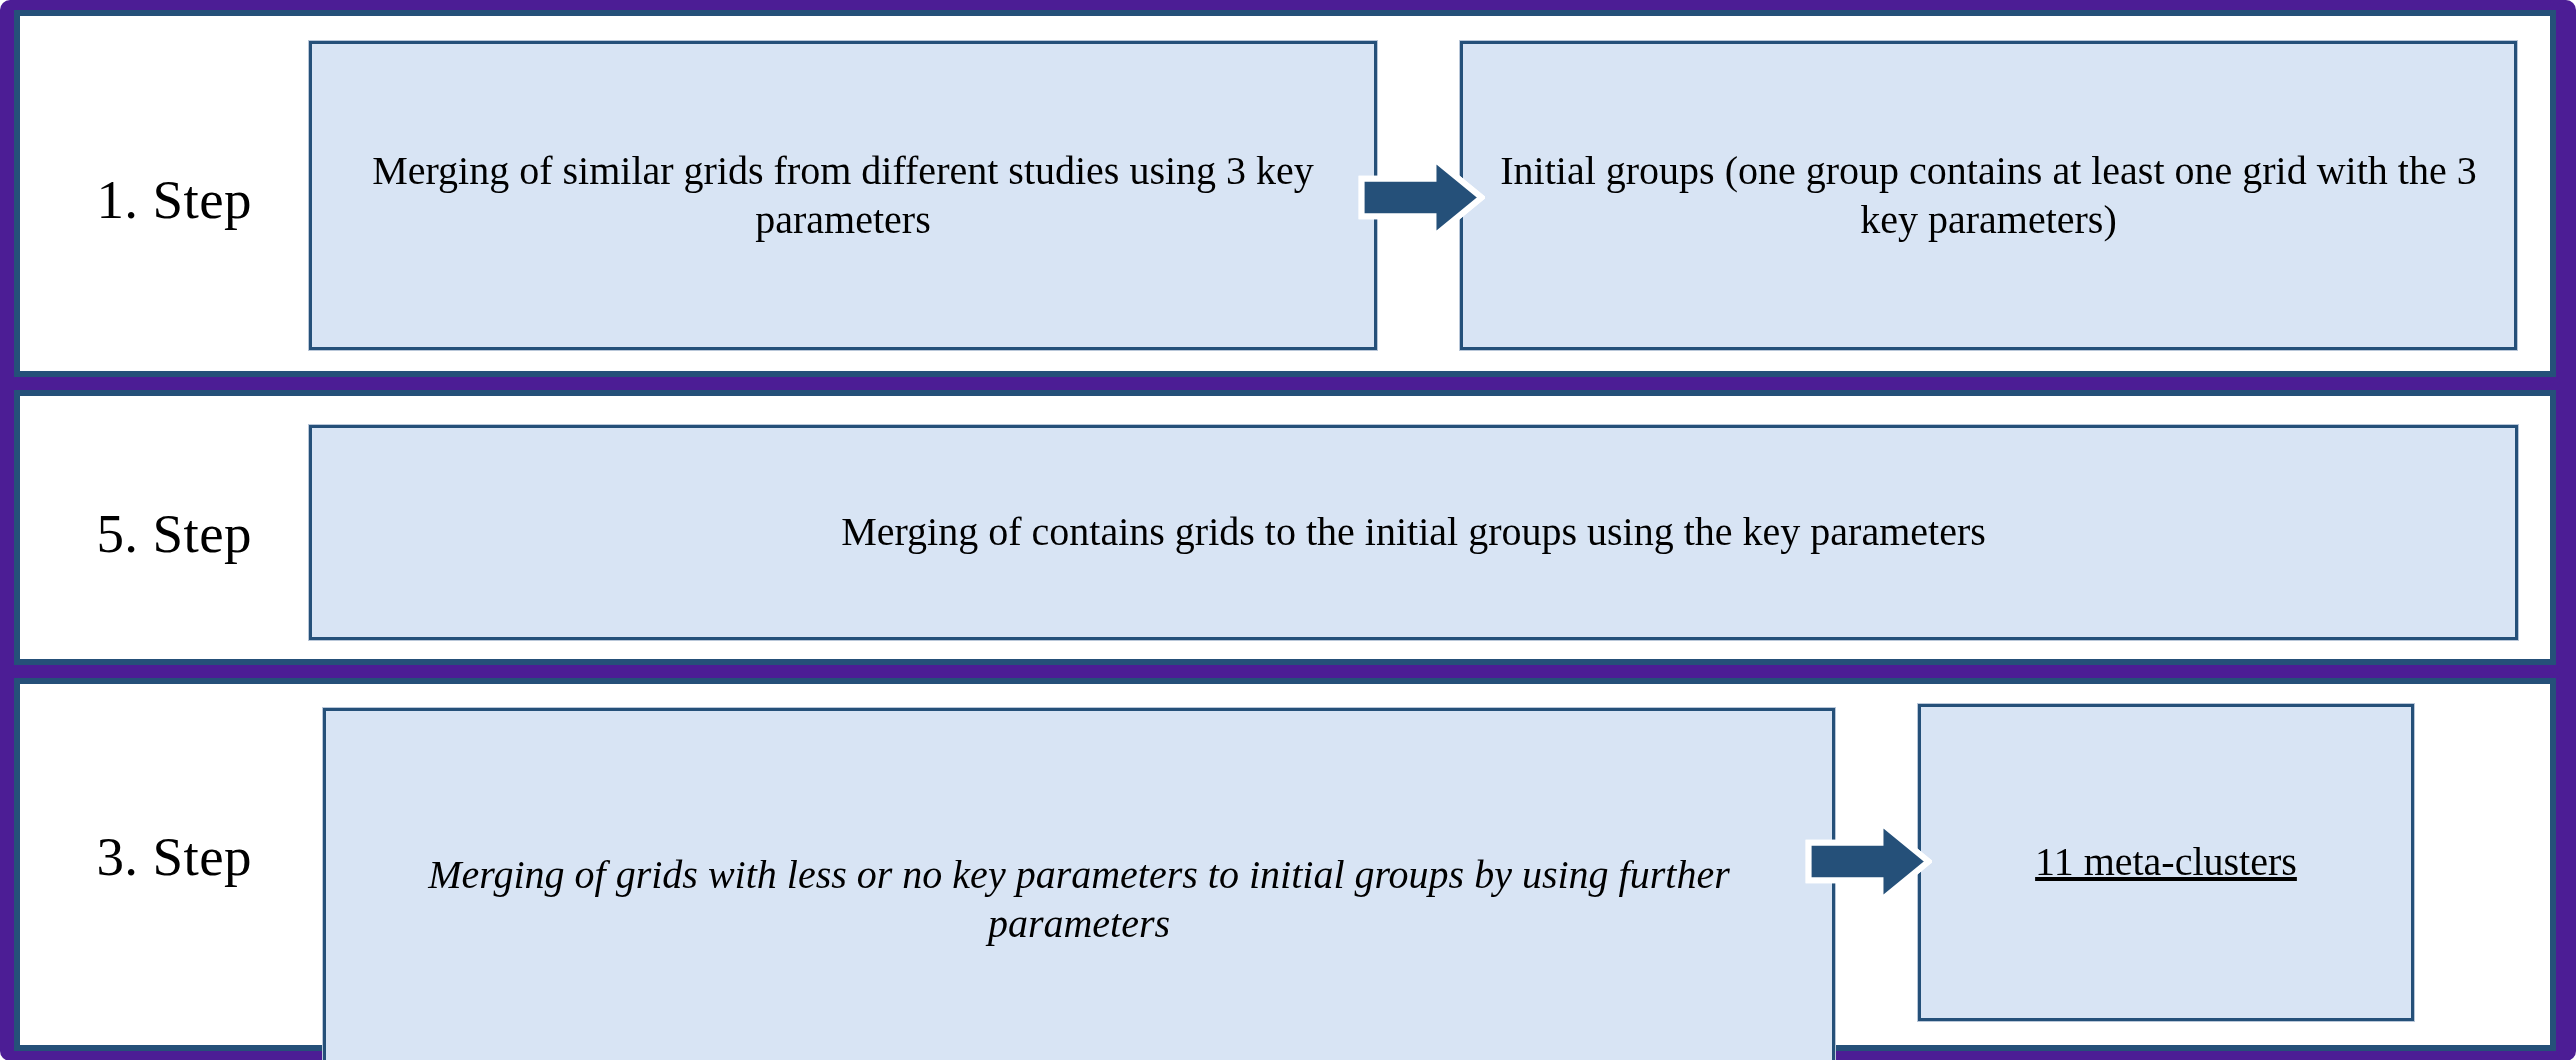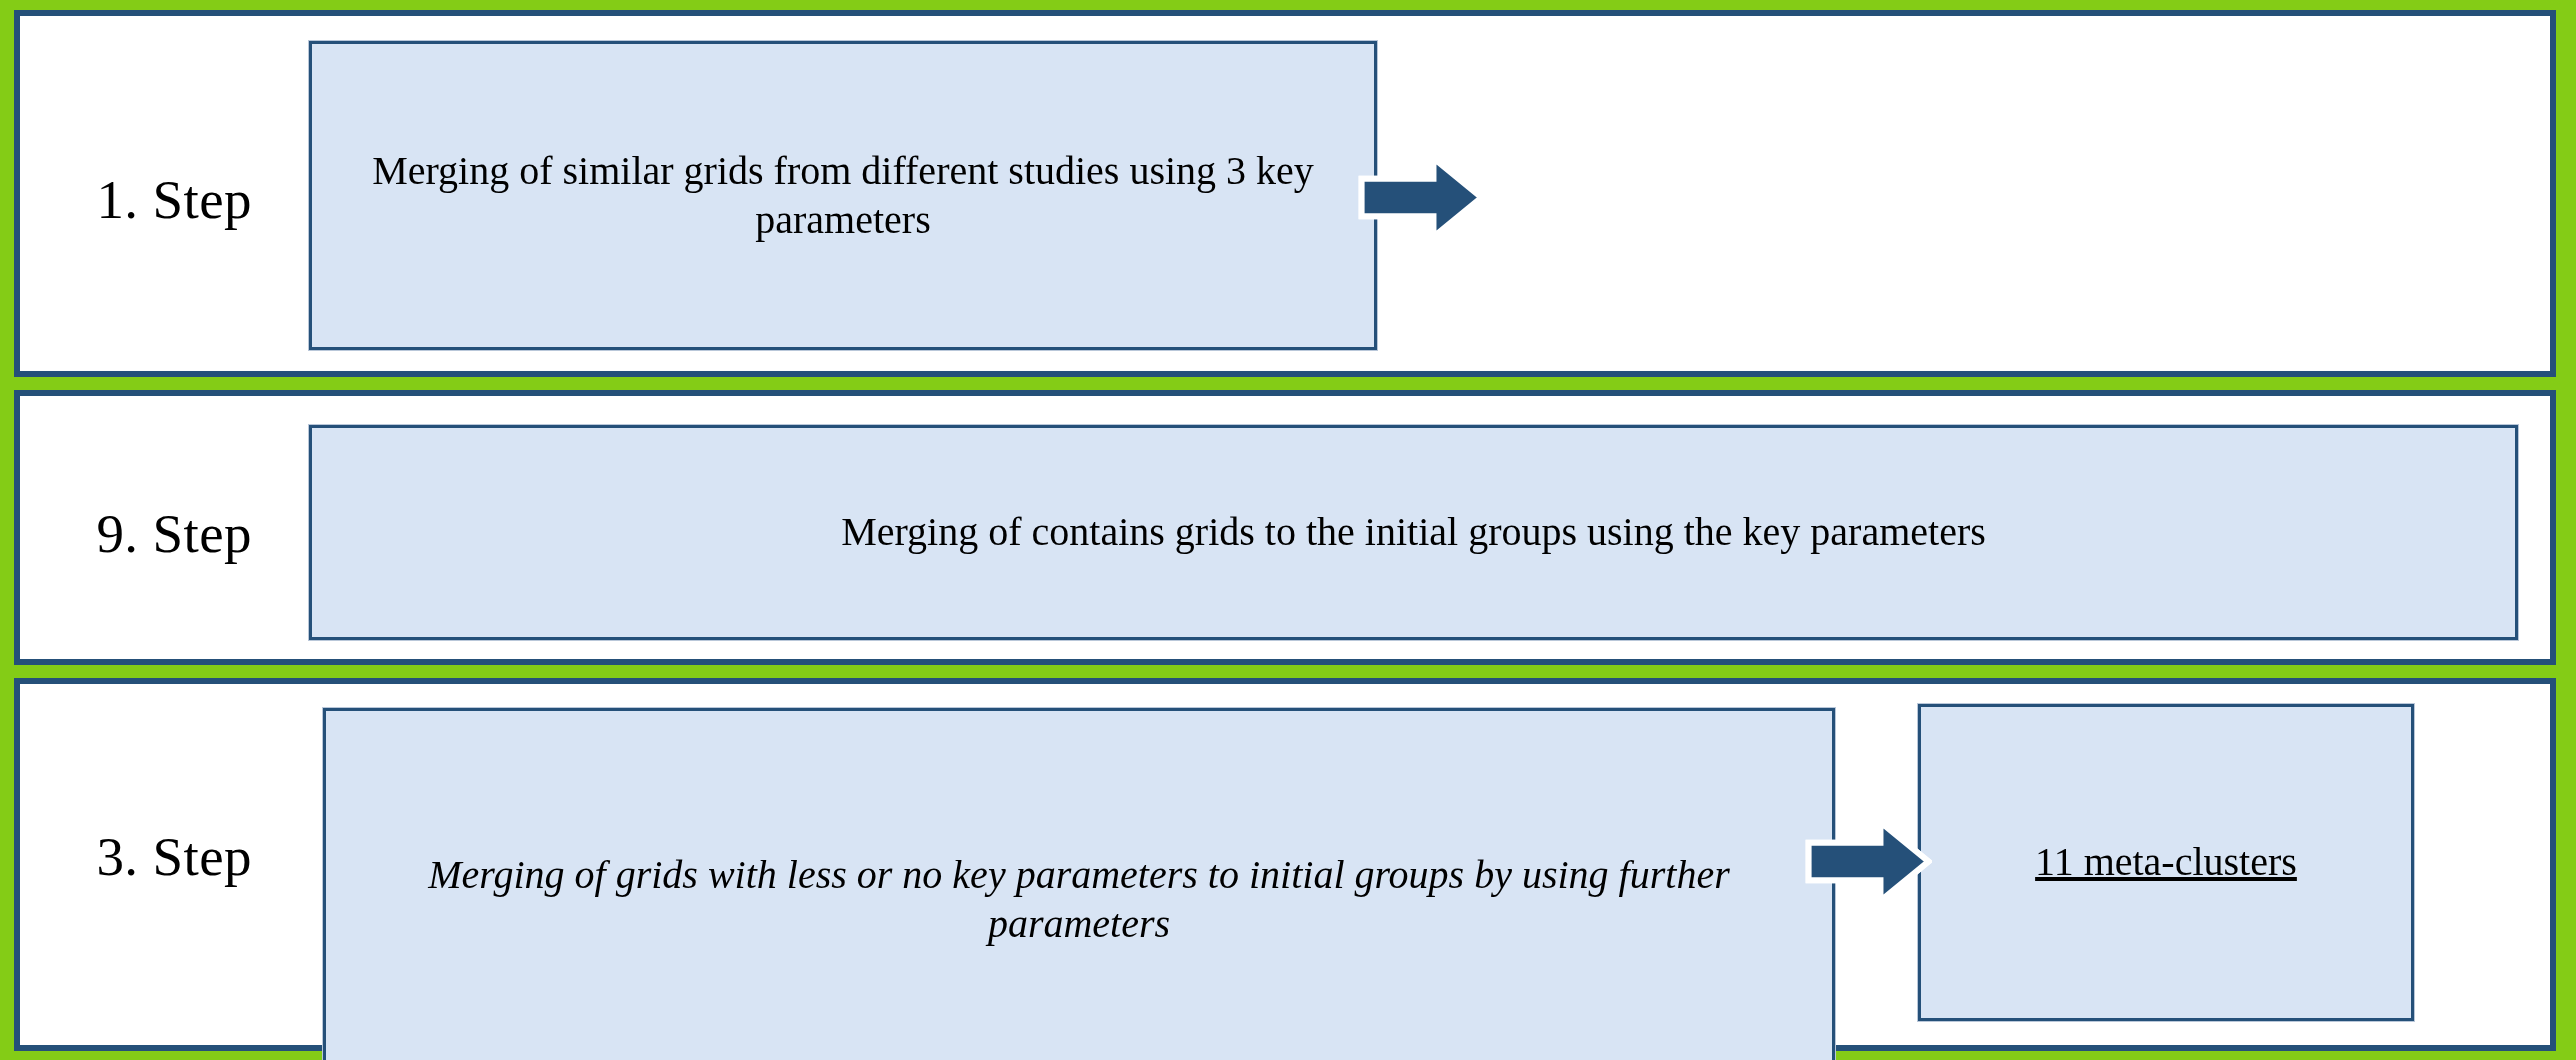--- a/index.html
+++ b/index.html
@@ -9,22 +9,23 @@
     background: #ffffff;
   }
   body {
     font-family: "Liberation Serif", "DejaVu Serif", serif;
     color: #000000;
   }
   #diagram {
     position: relative;
     width: 2576px;
     height: 1061px;
-    background: #84cc16;
+    background: #4c1d95;
     overflow: hidden;
+    border-radius: 10px;
   }
 
   
   .step-frame {
     position: absolute;
     box-sizing: border-box;
     border: 6px solid #255079;
     background: #ffffff;
   }
   #frame-1 { left: 13.7px;  top: 10.3px;   width: 2542px; height: 367px; }
@@ -89,27 +90,30 @@
 <div id="diagram">
 
   <div class="step-frame" id="frame-1">
     <div class="step-label" id="step-label-1">1. Step</div>
   </div>
 
   <div class="content-box" id="box-1a">
     <span class="box-text">Merging of similar grids from different studies using 3 key parameters</span>
   </div>
 
+  <div class="content-box" id="box-1b">
+    <span class="box-text">Initial groups (one group contains at least one grid with the 3 key parameters)</span>
+  </div>
 
   <svg class="block-arrow" id="arrow-1" viewBox="0 0 148 104" aria-hidden="true">
     <polygon points="4,30 88,30 88,6 144,52 88,98 88,74 4,74" fill="#255079" stroke="#ffffff" stroke-width="7" stroke-linejoin="miter"></polygon>
   </svg>
 
   <div class="step-frame" id="frame-2">
-    <div class="step-label" id="step-label-2">9. Step</div>
+    <div class="step-label" id="step-label-2">5. Step</div>
   </div>
 
   <div class="content-box" id="box-2a">
     <span class="box-text">Merging of contains grids to the initial groups using the key parameters</span>
   </div>
 
   <div class="step-frame" id="frame-3">
     <div class="step-label" id="step-label-3">3. Step</div>
   </div>
 

